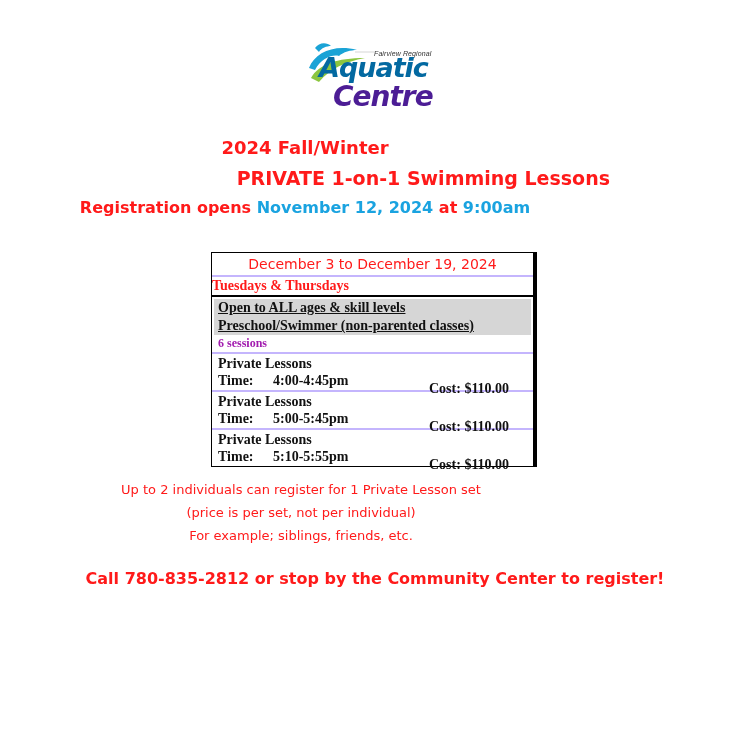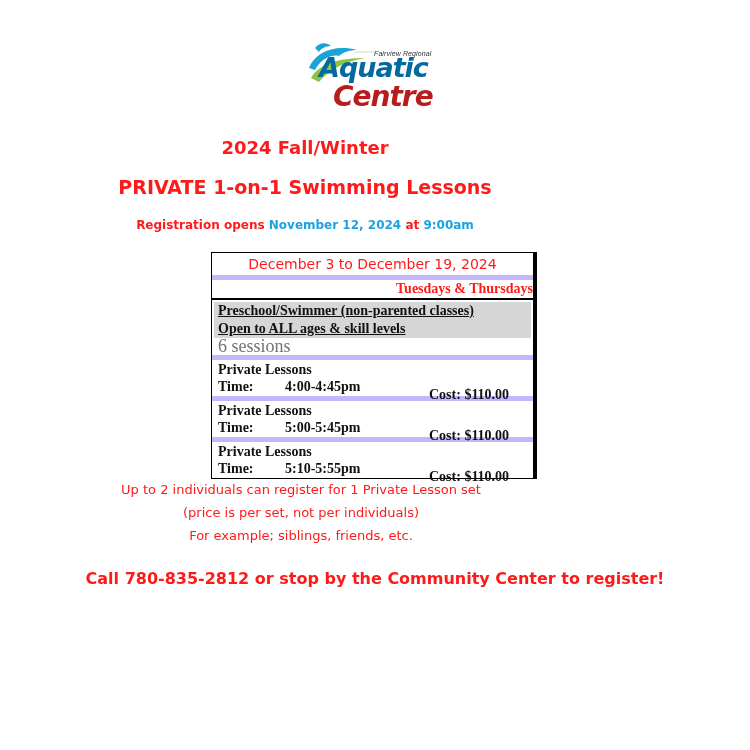--- a/index.html
+++ b/index.html
@@ -45,102 +45,102 @@
       line-height: 32px;
     }
     .logo-centre {
       position: absolute;
       left: 28px;
       top: 44px;
       font-family: "DejaVu Sans", sans-serif;
       font-style: italic;
       font-weight: bold;
       font-size: 28px;
-      color: #b91c1c;
+      color: #4c1d95;
       letter-spacing: -1px;
       line-height: 30px;
     }
     .heading {
       position: absolute;
       left: 0;
       width: 610px;
       text-align: center;
       font-family: "DejaVu Sans", sans-serif;
       font-weight: bold;
       color: #ff1a1a;
       white-space: nowrap;
     }
     .h1 { top: 137px; font-size: 18px; }
-    .h2 { top: 176px; font-size: 19px; }
-    .h3 { top: 198px; font-size: 12px; margin-top: 20px; }
+    .h2 { top: 167px; font-size: 19px; text-align: right; }
+    .h3 { top: 198px; font-size: 16px; }
     .blue { color: #1aa3e0; }
 
     .table {
       position: absolute;
       left: 211px;
       top: 252px;
       width: 321px;
       border: 1px solid #000;
       border-right: 4px solid #000;
       box-sizing: content-box;
       font-family: "Liberation Serif", serif;
     }
-    .trow { border-bottom: 5px solid #c4b5fd; }
+    .trow { border-bottom: 2px solid #c4b5fd; }
     .trow.last { border-bottom: none; }
     .trow.thick { border-bottom: 2px solid #000; }
     .date-range {
       text-align: center;
       color: #ff1a1a;
       font-family: "DejaVu Sans", sans-serif;
       font-size: 14px;
       height: 22px;
       line-height: 22px;
     }
     .days {
-      text-align: right;
+      text-align: left;
       color: #ff1a1a;
       font-weight: bold;
       font-size: 14px;
       height: 18px;
       line-height: 18px;
     }
     .shaded {
       background: #d6d6d6;
       margin: 2px 2px 0 2px;
       padding-left: 4px;
       font-weight: bold;
       font-size: 14px;
       line-height: 18px;
       text-decoration: underline;
       color: #111;
     }
     .sessions {
       padding-left: 6px;
-      font-weight: normal;
-      font-size: 18px;
+      font-weight: bold;
+      font-size: 12px;
       line-height: 16px;
       padding-bottom: 1px;
-      color: #737373;
+      color: #a21caf;
     }
     .lesson {
       padding-left: 6px;
       font-weight: bold;
       font-size: 14px;
       line-height: 17px;
       color: #111;
       padding-top: 1px;
       font-family: Liberation Serif, serif;
     }
     .lesson .line2 {
       position: relative;
       height: 18px;
       text-align: center;
     }
     .lesson .time-label { position: absolute; left: 0; }
-    .lesson .time-val { position: absolute; left: 67px; }
+    .lesson .time-val { position: absolute; left: 55px; }
     .lesson .cost { position: absolute; left: 211px; margin-top: 8px; }
 
     .note {
       position: absolute;
       left: 0;
       width: 602px;
       text-align: center;
       color: #ff1a1a;
       font-family: "DejaVu Sans", sans-serif;
       font-size: 13px;
@@ -184,22 +184,22 @@
   <span class="blue">November 12, 2024</span>
   <span>at</span>
   <span class="blue">9:00am</span>
 </div>
 
 <div class="table">
   <div class="trow date-range">December 3 to December 19, 2024</div>
   <div class="trow thick days">Tuesdays &amp; Thursdays</div>
   <div class="trow">
     <div class="shaded">
+      <div>Open to ALL ages &amp; skill levels</div>
       <div>Preschool/Swimmer (non-parented classes)</div>
-      <div>Open to ALL ages &amp; skill levels</div>
     </div>
     <div class="sessions">6 sessions</div>
   </div>
   <div class="trow lesson">
     <div>Private Lessons</div>
     <div class="line2">
       <span class="time-label">Time:</span>
       <span class="time-val">4:00-4:45pm</span>
       <span class="cost">Cost: $110.00</span>
     </div>
@@ -216,16 +216,16 @@
     <div>Private Lessons</div>
     <div class="line2">
       <span class="time-label">Time:</span>
       <span class="time-val">5:10-5:55pm</span>
       <span class="cost">Cost: $110.00</span>
     </div>
   </div>
 </div>
 
 <div class="note n1">Up to 2 individuals can register for 1 Private Lesson set</div>
-<div class="note n2">(price is per set, not per individuals)</div>
+<div class="note n2">(price is per set, not per individual)</div>
 <div class="note n3">For example; siblings, friends, etc.</div>
 
 <div class="cta">Call 780-835-2812 or stop by the Community Center to register!</div>
 
 </body></html>

